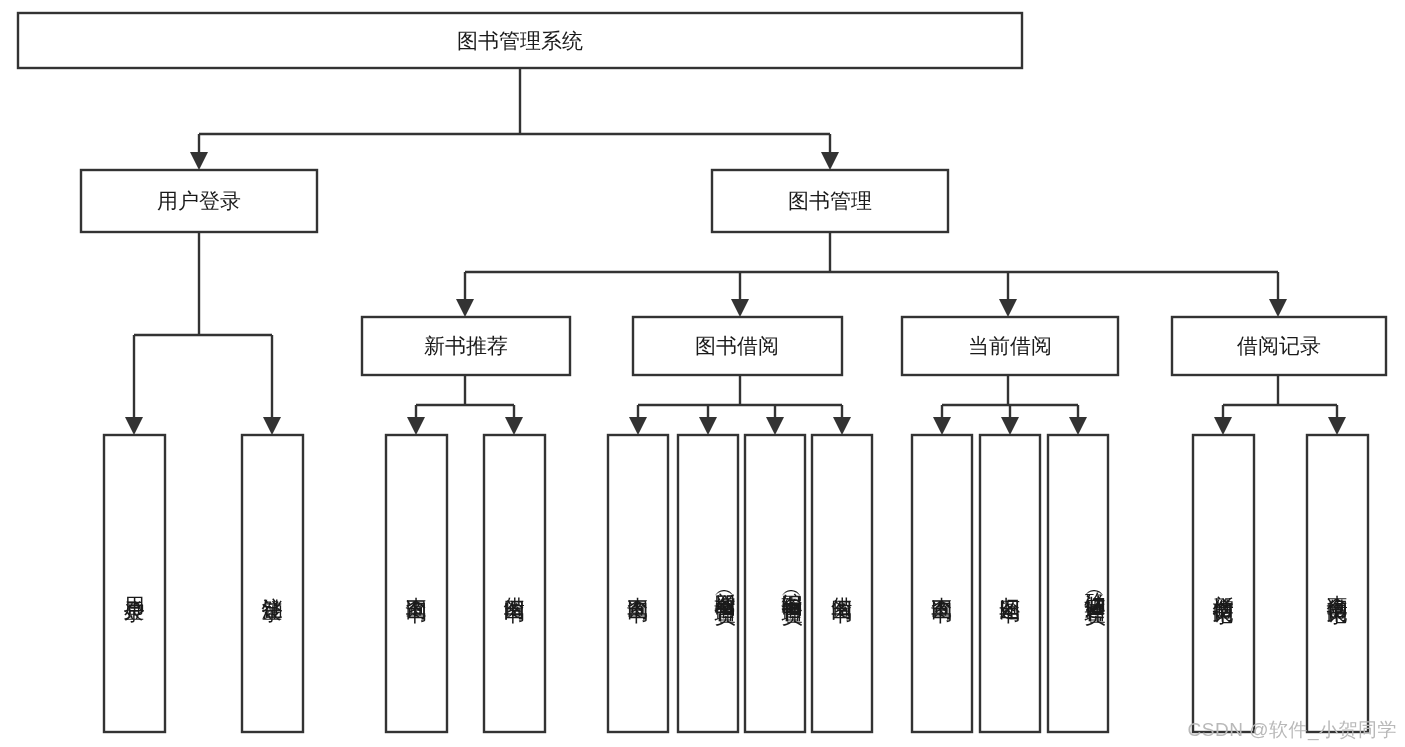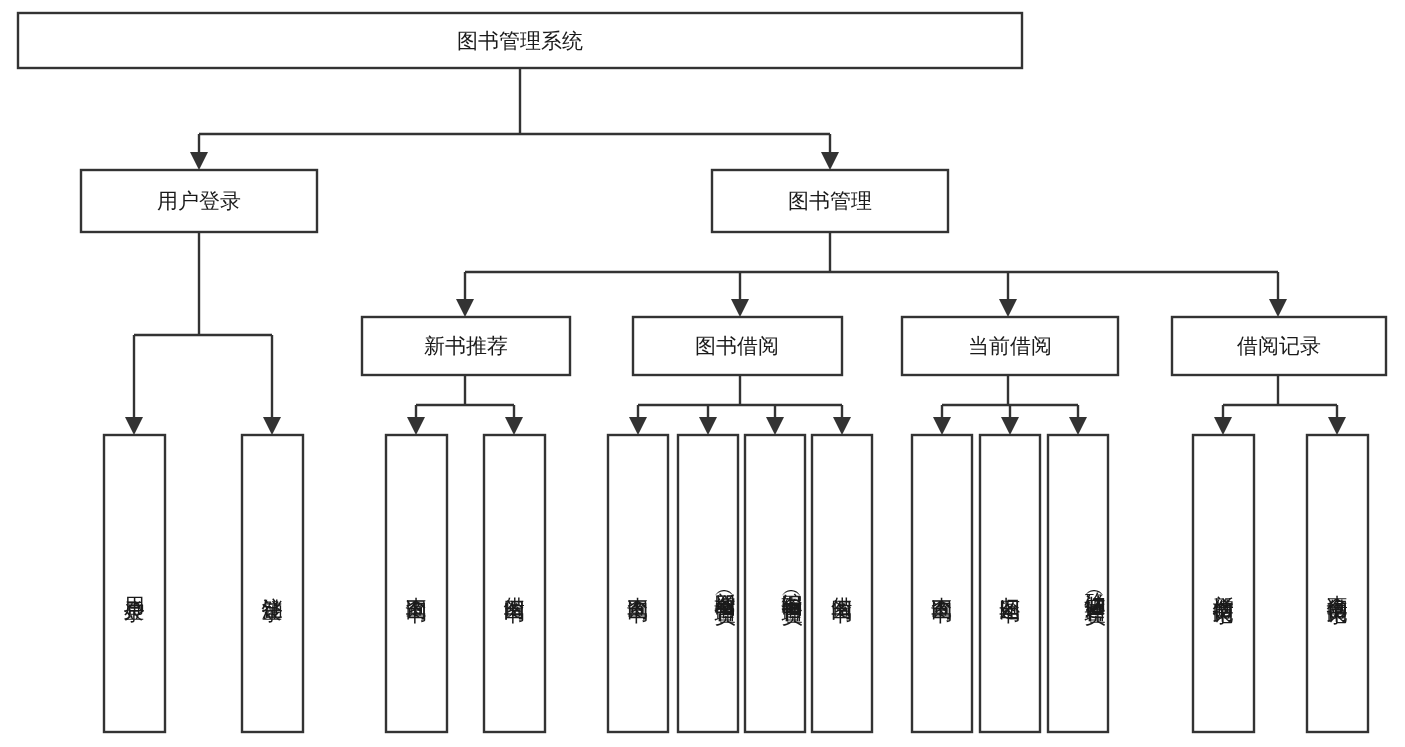--- a/index.html
+++ b/index.html
@@ -232,13 +232,14 @@
   <div class="leaf-label" style="left:745px; top:440px; width:60px; height:287px; display:flex; align-items:flex-start; justify-content:center;">编辑图书（管理员）</div>
   <div class="leaf-label" style="left:812px; top:435px; width:60px; height:297px; display:flex; align-items:center; justify-content:center;">借阅图书</div>
 
   <div class="leaf-label" style="left:912px; top:435px; width:60px; height:297px; display:flex; align-items:center; justify-content:center;">查询图书</div>
   <div class="leaf-label" style="left:980px; top:435px; width:60px; height:297px; display:flex; align-items:center; justify-content:center;">归还图书</div>
   <div class="leaf-label" style="left:1048px; top:440px; width:60px; height:287px; display:flex; align-items:flex-start; justify-content:center;">确认归还（管理员）</div>
 
   <div class="leaf-label" style="left:1193px; top:435px; width:61px; height:297px; display:flex; align-items:center; justify-content:center;">新增借阅记录</div>
   <div class="leaf-label" style="left:1307px; top:435px; width:61px; height:297px; display:flex; align-items:center; justify-content:center;">查询借阅记录</div>
 
+  <div class="watermark">CSDN @软件_小贺同学</div>
 </div>
 
 </body></html>

